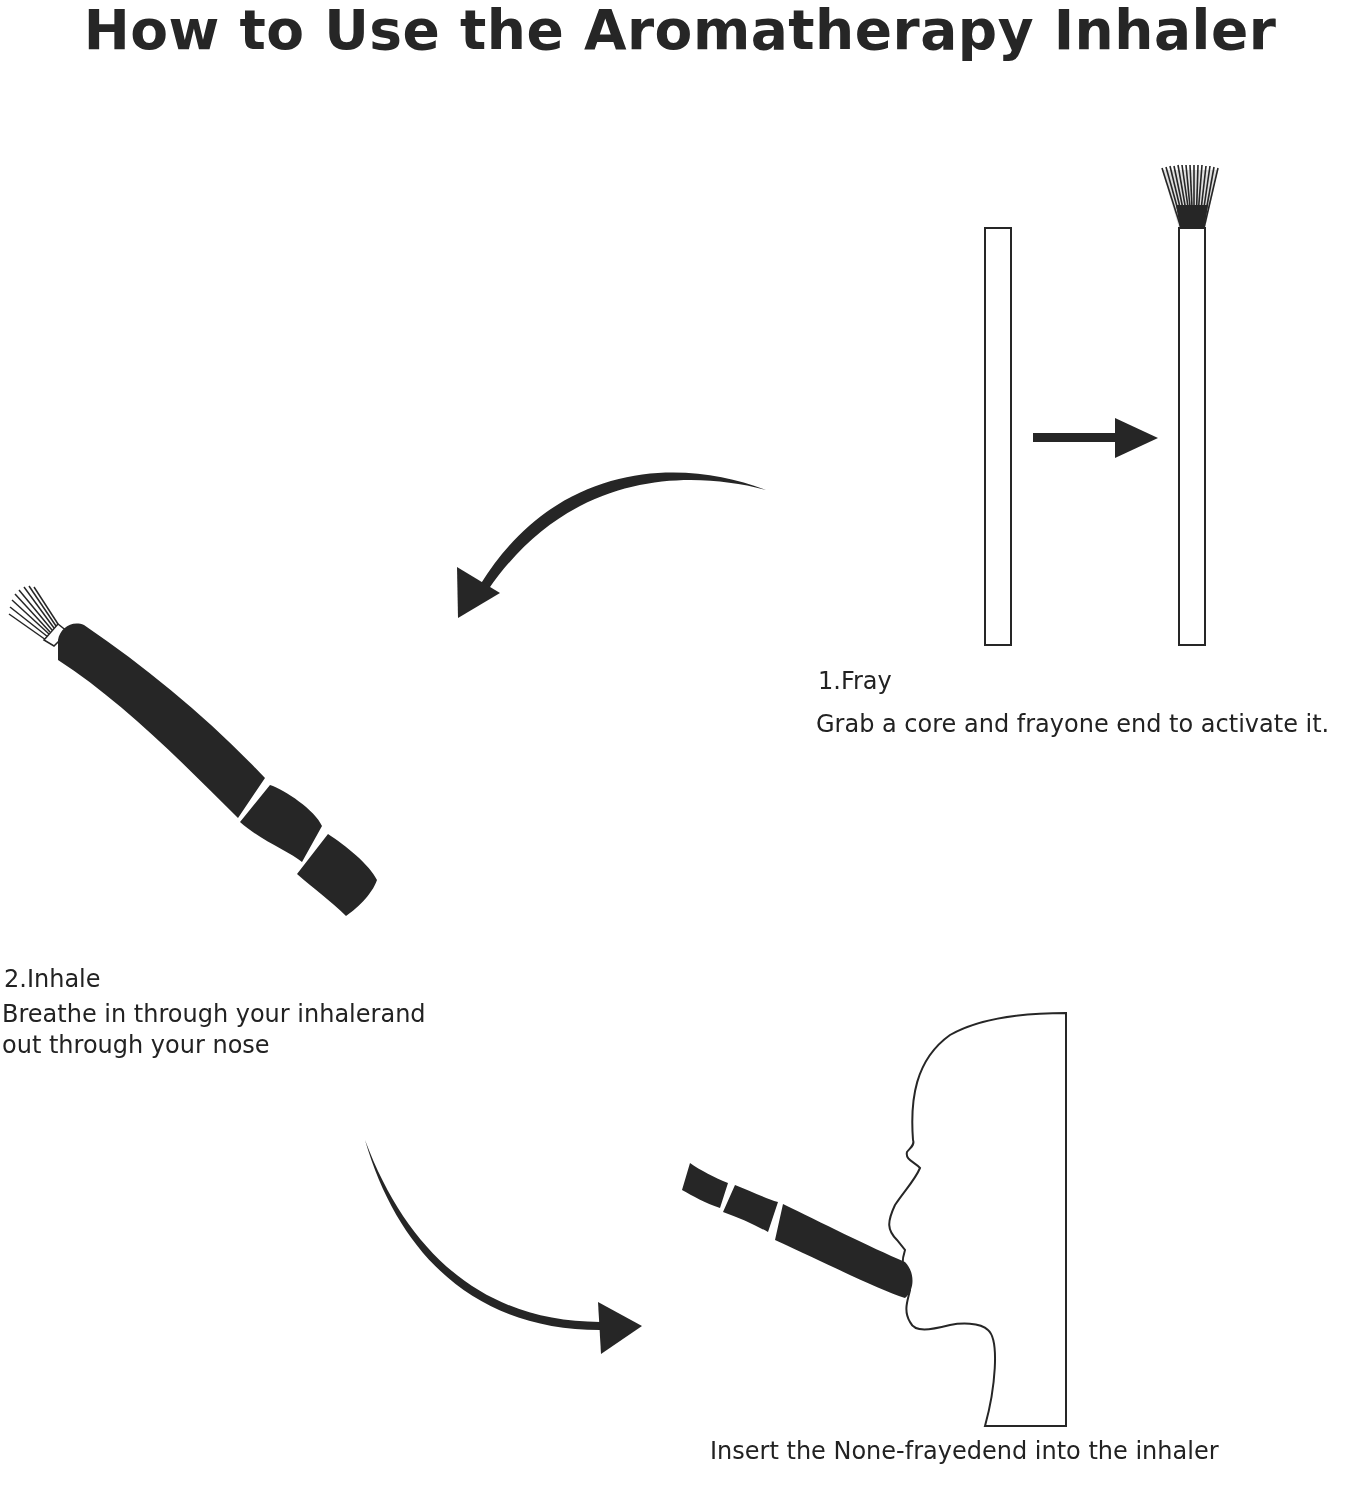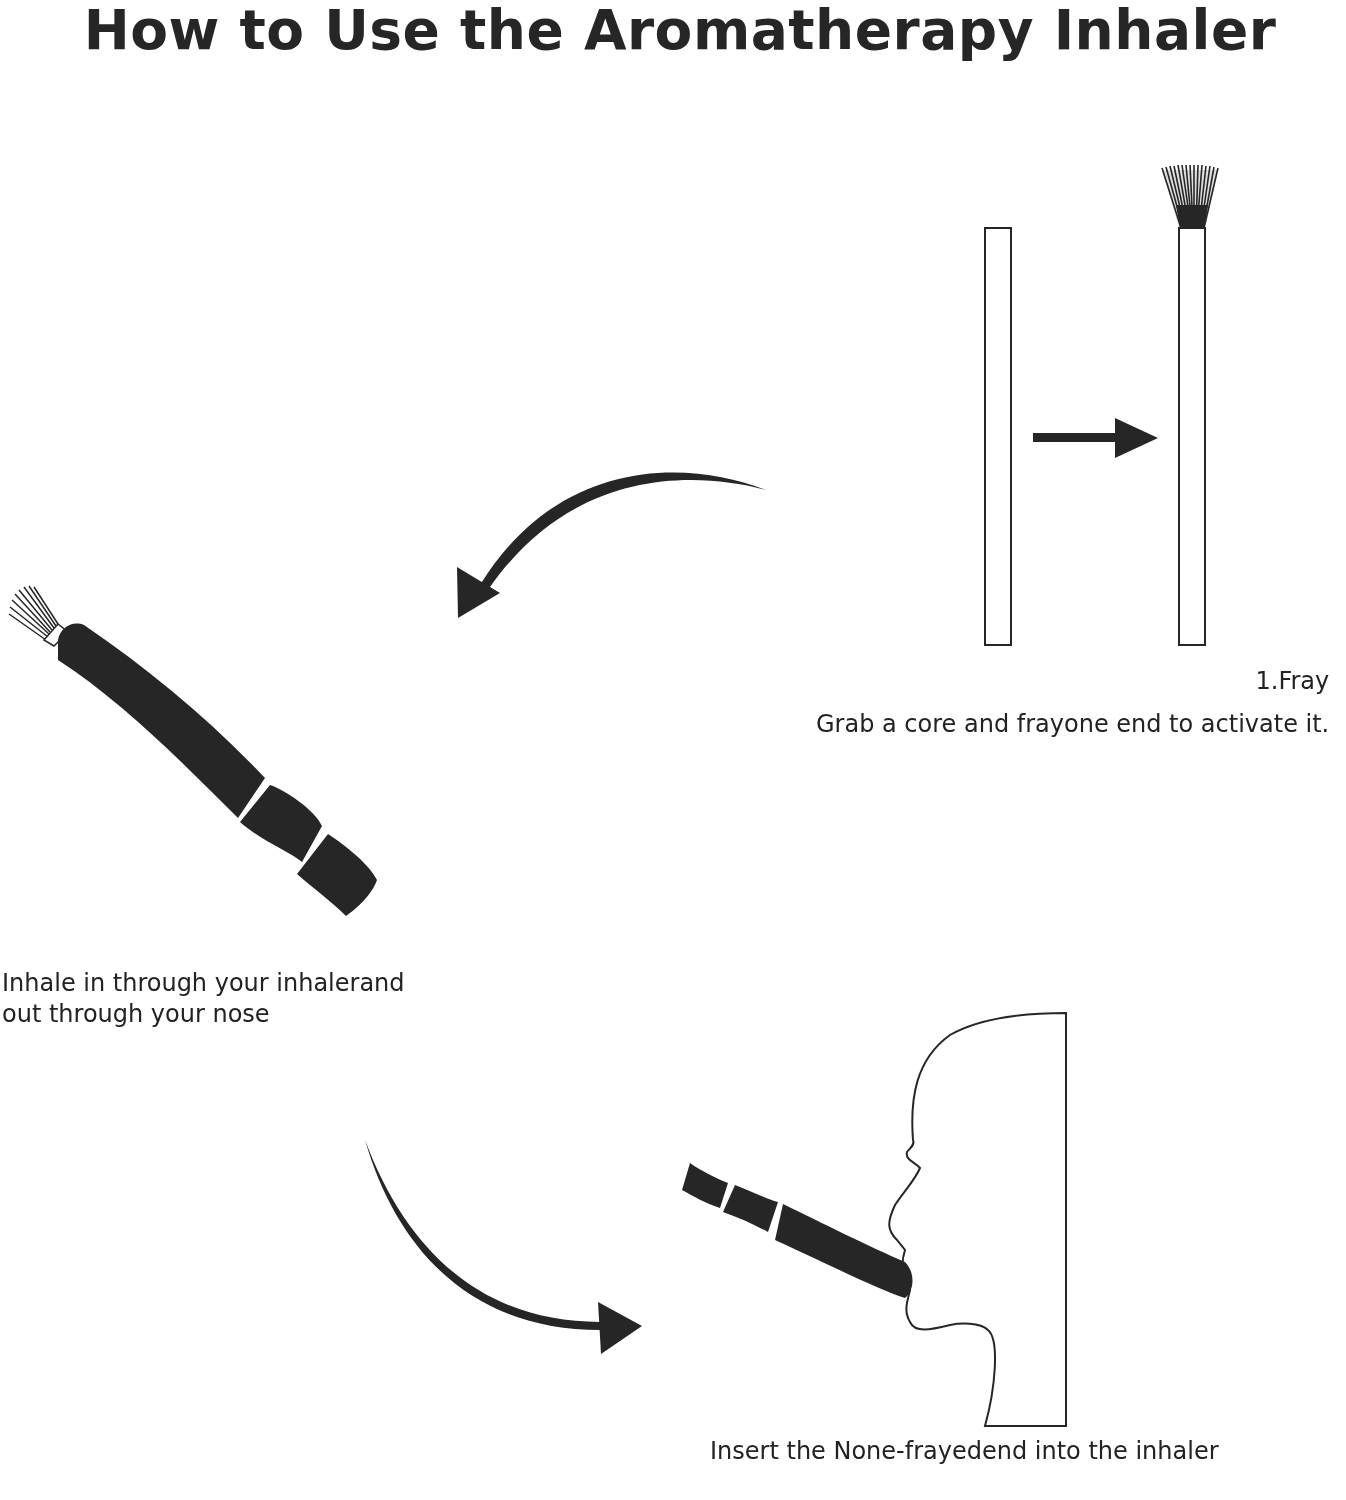--- a/index.html
+++ b/index.html
@@ -84,25 +84,26 @@
     <path d="M1066,1013 L1066,1426 L985,1426 C995,1390 1000,1340 988,1330 C980,1322 960,1323 950,1325 C930,1330 915,1333 910,1322 C903,1310 908,1300 910,1290 C903,1280 900,1265 905,1250 L897,1240 C887,1230 887,1222 895,1205 C905,1190 915,1180 920,1168 C915,1162 905,1160 907,1152 C910,1148 915,1145 913,1140 C910,1100 915,1060 950,1035 C980,1018 1020,1013 1066,1013 Z" fill="#fff" stroke="#262626" stroke-width="2"></path>
   </g>
 
   <g>
     <path d="M690,1163 C700,1170 715,1178 728,1183 L720,1208 C705,1203 693,1196 682,1190 Z" fill="#262626"></path>
     <path d="M735,1185 C748,1190 765,1198 778,1202 L768,1232 C755,1225 740,1218 723,1212 Z" fill="#262626"></path>
     <path d="M783,1204 C820,1222 870,1247 905,1262 C915,1272 915,1290 905,1298 C880,1290 840,1270 775,1240 Z" fill="#262626"></path>
   </g>
 </svg>
 
-<div class="caption" style="left:818px; top:666px;text-align:right;">
+<div class="caption" style="left:818px; top:666px;">
   <span class="step">1.Fray</span>
   <span class="desc" style="margin-left:-2px; margin-top:12px;">Grab a core and frayone end to activate it.</span>
 </div>
 
 <div class="caption" style="left:4px; top:964px;">
-  <span class="desc" style="margin-left:-2px; margin-top:4px;">Inhale in through your inhalerand</span>
+  <span class="step">2.Inhale</span>
+  <span class="desc" style="margin-left:-2px; margin-top:4px;">Breathe in through your inhalerand</span>
   <span class="desc" style="margin-left:-2px;">out through your nose</span>
 </div>
 
 <div class="caption" style="left:696px; top:1432px;">
   <span class="desc" style="margin-top:4px;margin-left:14px;">Insert the None-frayedend into the inhaler</span>
 </div>
 
 </body></html>

